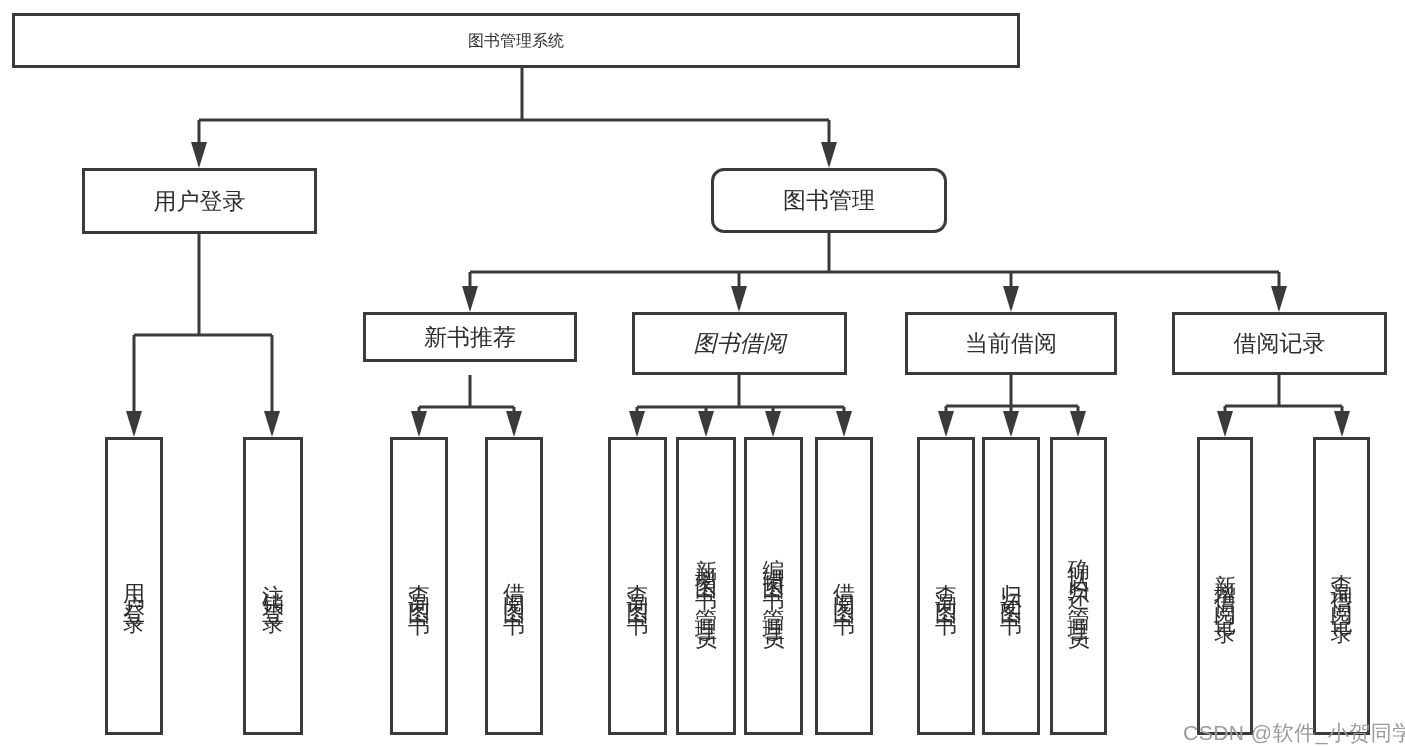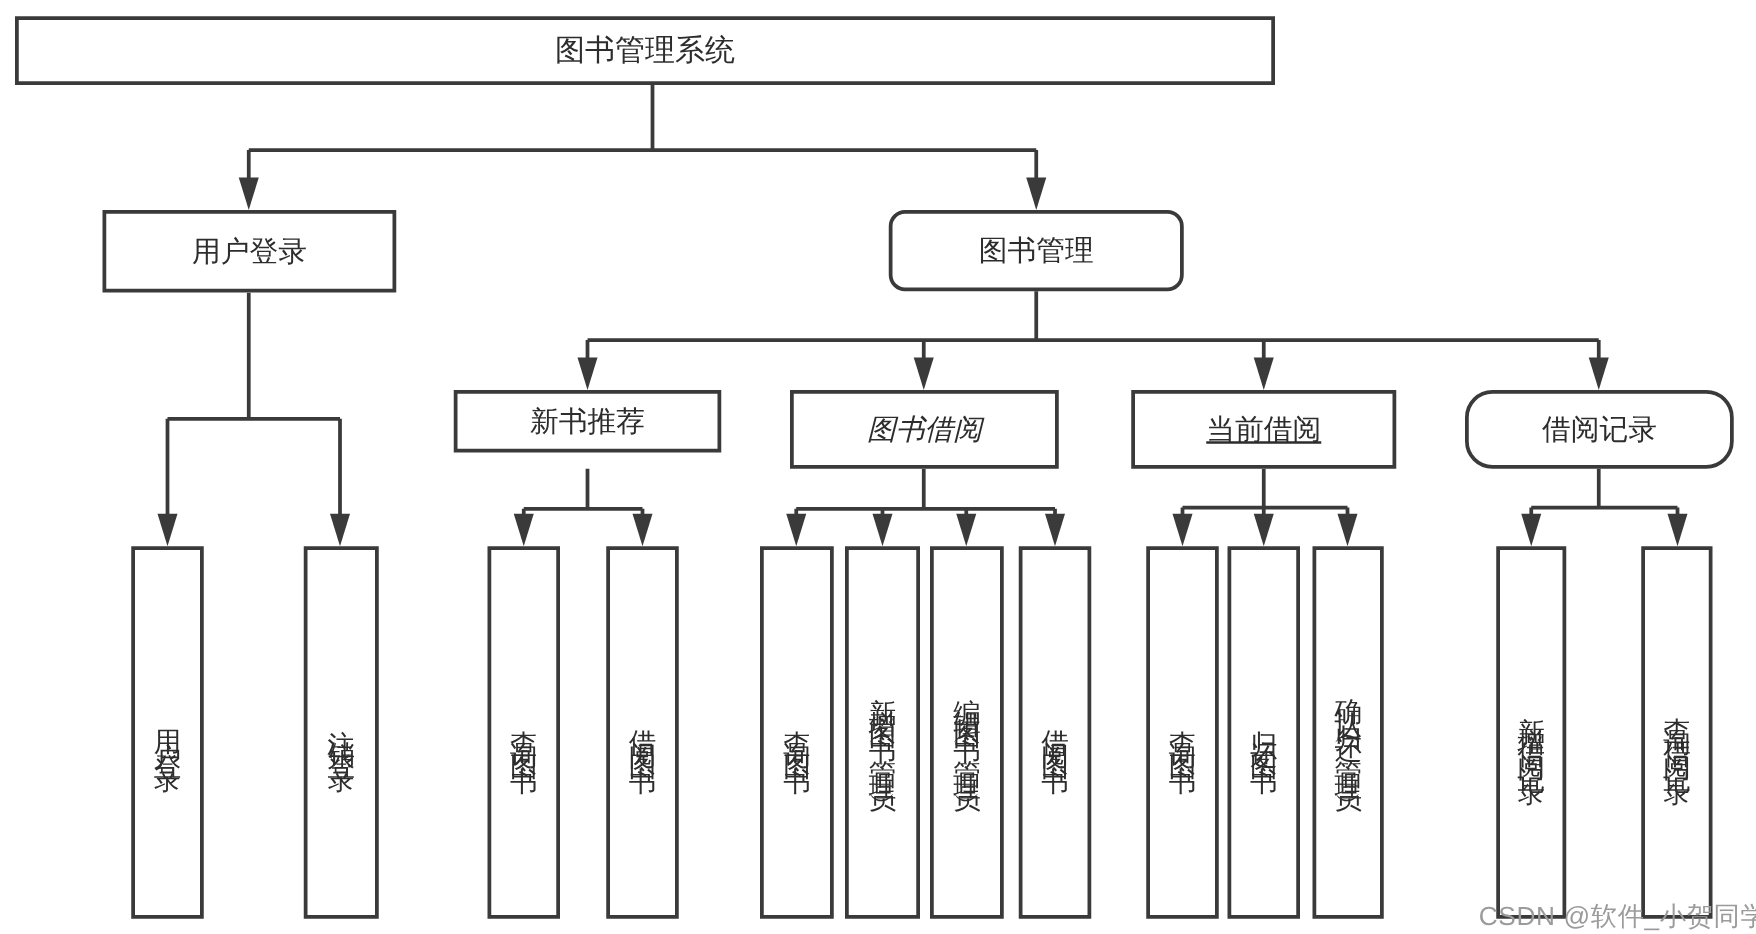--- a/index.html
+++ b/index.html
@@ -29,21 +29,21 @@
     border: 3px solid #3a3a3a;
     display: flex;
     align-items: center;
     justify-content: center;
     color: #2d2d2d;
     font-size: 23px;
     line-height: 1;
     white-space: nowrap;
     z-index: 2;
   }
-  .node.root { font-size: 24px; }
+  .node.root { font-size: 16px; }
   .leaf {
     position: absolute;
     box-sizing: border-box;
     background: #ffffff;
     border: 3px solid #3a3a3a;
     display: flex;
     align-items: center;
     justify-content: center;
     color: #2d2d2d;
     z-index: 2;
@@ -116,24 +116,24 @@
   <div class="node" style="left:711px; top:168px; width:236px; height:65px;border-radius:13px;">
     <span>图书管理</span>
   </div>
 
   <div class="node" style="left:363px; top:312px; width:214px; height:50px;justify-content:center;">
     <span>新书推荐</span>
   </div>
   <div class="node" style="left:632px; top:312px; width:215px; height:63px;font-style:italic;">
     <span>图书借阅</span>
   </div>
-  <div class="node" style="left:905px; top:312px; width:212px; height:63px;text-decoration:underline;">
+  <div class="node" style="left:905px; top:312px; width:212px; height:63px;">
     <span>当前借阅</span>
   </div>
-  <div class="node" style="left:1172px; top:312px; width:215px; height:63px;border-radius:22px;">
+  <div class="node" style="left:1172px; top:312px; width:215px; height:63px;">
     <span>借阅记录</span>
   </div>
 
   <div class="leaf" style="left:105px; top:437px; width:58px; height:298px;">
     <span class="vtext">用户登录</span>
   </div>
   <div class="leaf" style="left:243px; top:437px; width:60px; height:298px;">
     <span class="vtext">注销登录</span>
   </div>
 

